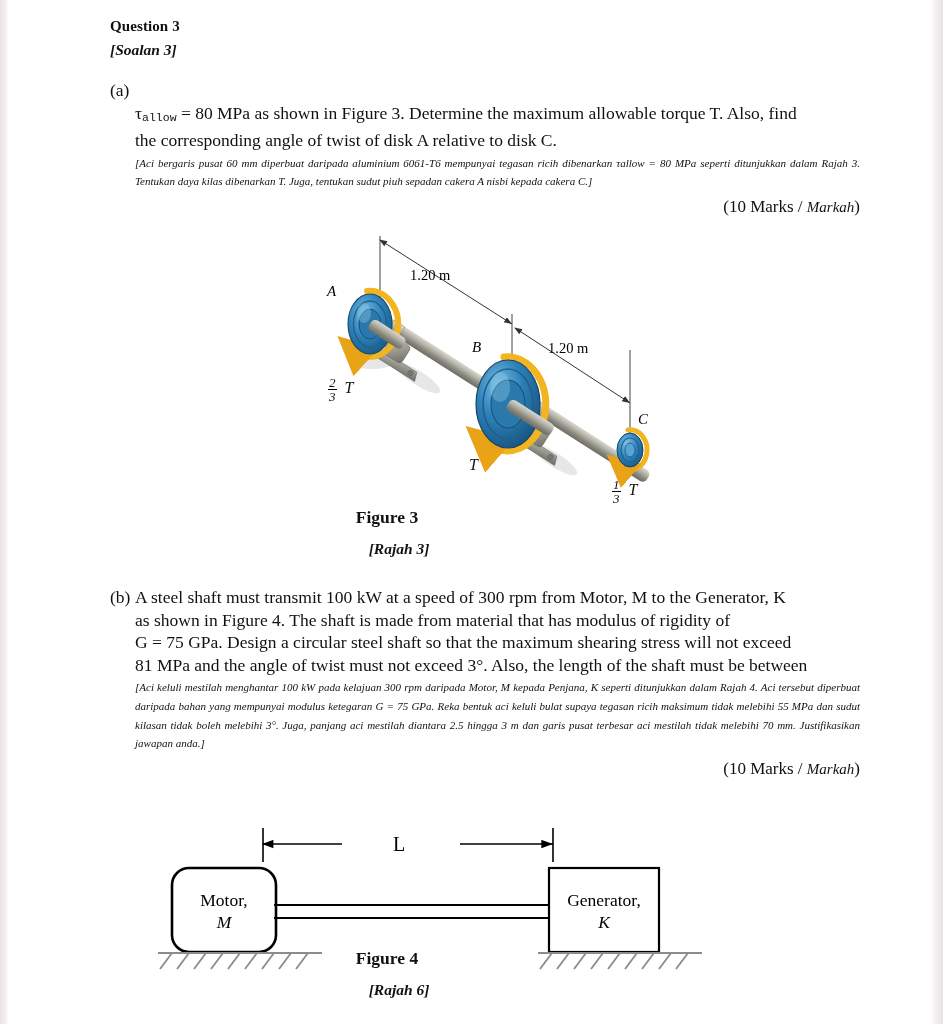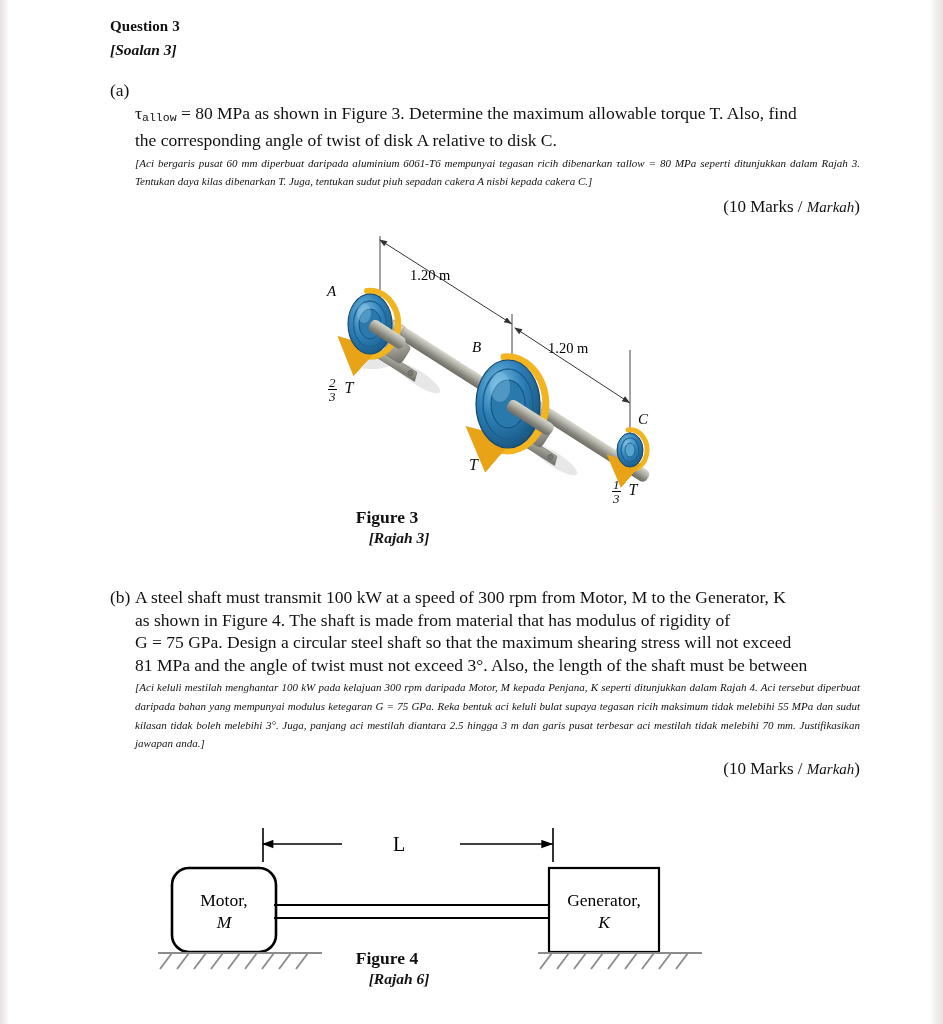--- a/index.html
+++ b/index.html
@@ -32,21 +32,21 @@
   .en { font-size:17.5px; line-height:22.6px; text-align:justify; text-justify:inter-word; }
   .my { font-size:11px; line-height:18.6px; font-style:italic; text-align:justify; text-justify:inter-word; margin-top:2px; }
   .marks { text-align:right; font-size:17px; margin-top:6px; }
   .marks i { font-size:15px; }
 
   sub.small { font-size:11.5px; vertical-align:-2px;font-family:Liberation Mono, monospace; }
 
   
   .fig-cap { position:absolute; width:774px; text-align:center; }
   .fig-cap .l1 { font-weight:bold; font-size:17.5px; }
-  .fig-cap .l2 { font-weight:bold; font-style:italic; font-size:15.5px; margin-top:1px;padding-left:24px; }
+  .fig-cap .l2 { font-weight:bold; font-style:italic; font-size:15.5px; margin-top:12px;padding-left:24px; }
 
   
   .fig3 { position:absolute; left:300px; top:228px; width:400px; height:280px; }
   .fig4 { position:absolute; left:150px; top:822px; width:660px; height:150px; }
 
   .mathfrac { display:inline-block; vertical-align:middle; text-align:center; font-size:11px; line-height:1.02; font-style:italic; }
   .mathfrac .num { display:block; border-bottom:1px solid #000; padding:0 1px; }
   .mathfrac .den { display:block; padding:0 1px; }
 </style>
 </head>

